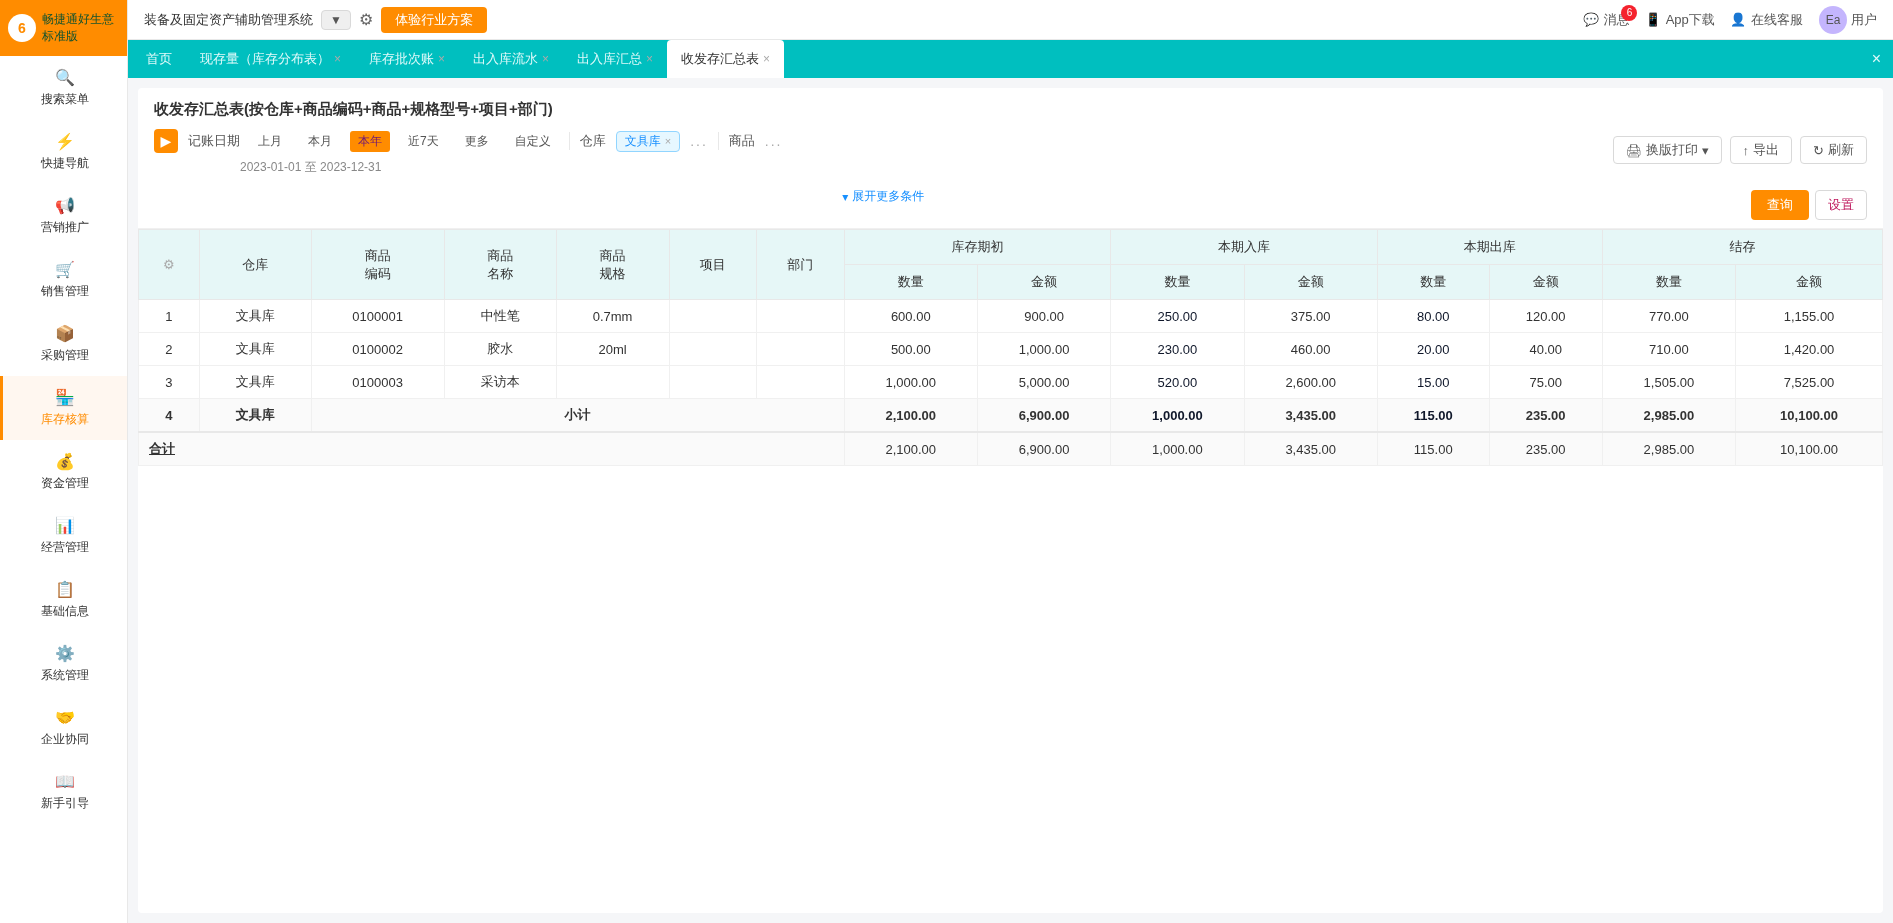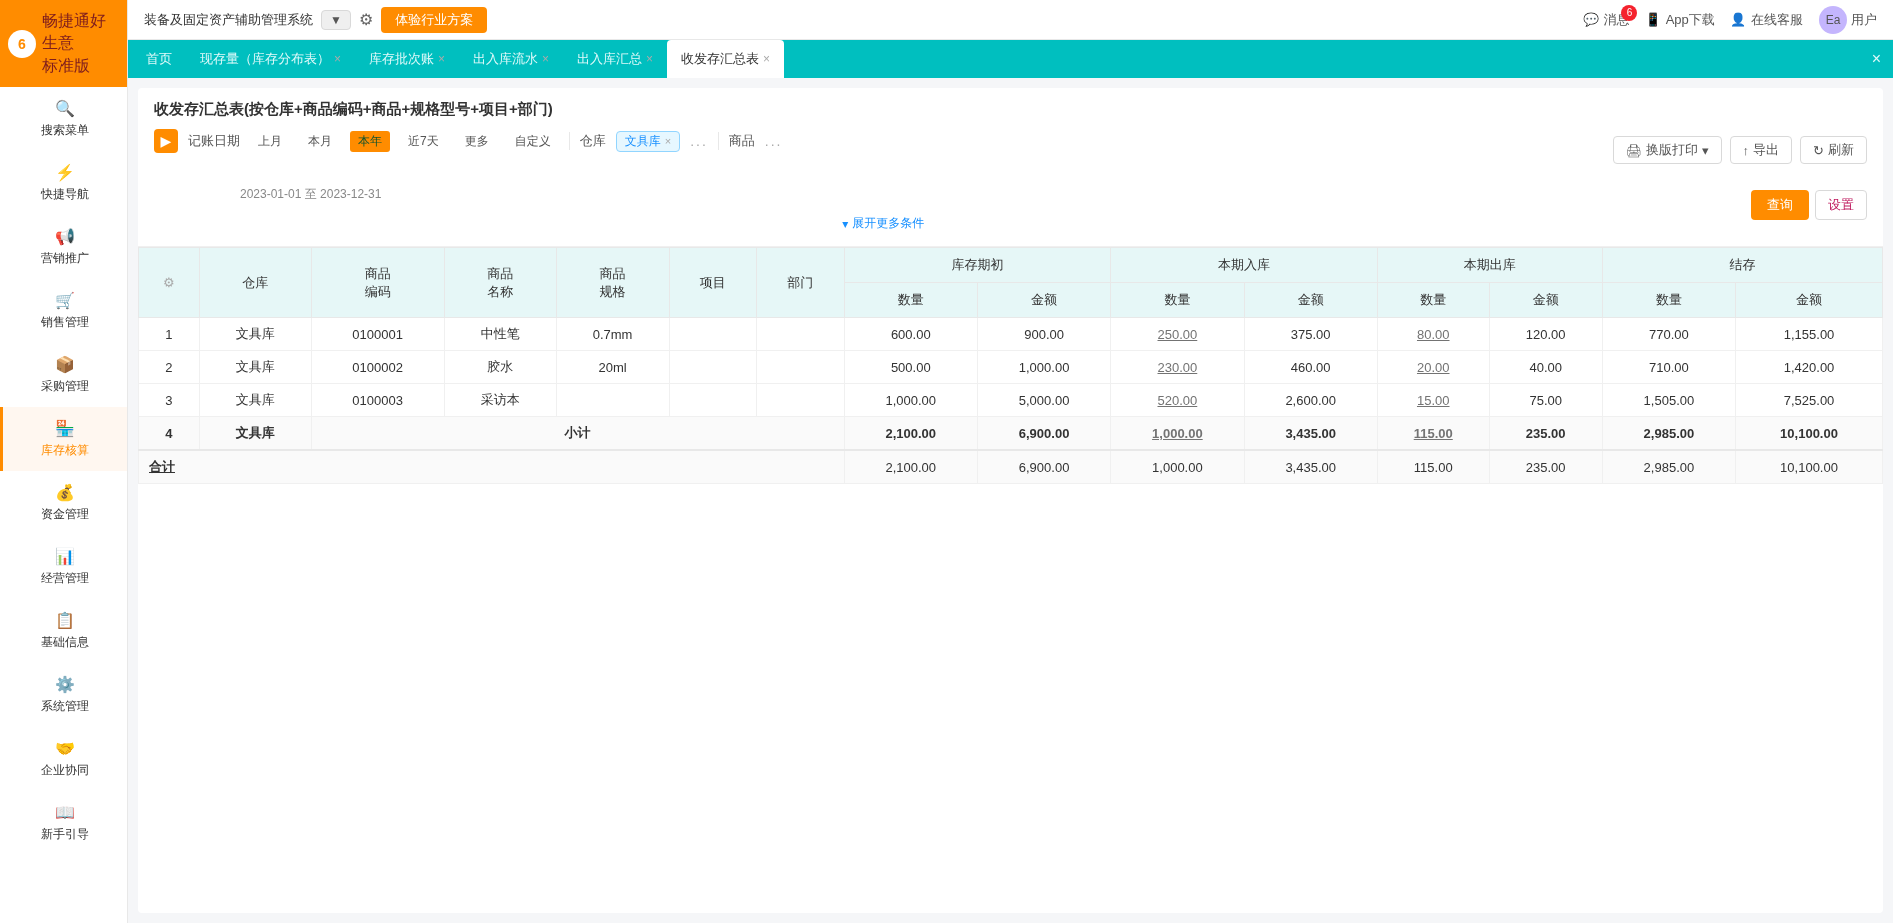--- a/index.html
+++ b/index.html
@@ -2,21 +2,21 @@
 <html><head>
   <meta charset="utf-8">
   <style>
     * { box-sizing: border-box; margin: 0; padding: 0; }
     body { font-family: 'Microsoft YaHei', Arial, sans-serif; font-size: 13px; background: #f0f2f5; display: flex; height: 923px; overflow: hidden; }
 
     
     .sidebar { width: 128px; background: #fff; display: flex; flex-direction: column; border-right: 1px solid #e8e8e8; flex-shrink: 0; }
     .sidebar-logo { background: #ff8c00; padding: 10px 8px; display: flex; align-items: center; gap: 6px; min-height: 56px; }
     .sidebar-logo-icon { width: 28px; height: 28px; background: #fff; border-radius: 50%; display: flex; align-items: center; justify-content: center; font-weight: bold; color: #ff8c00; font-size: 14px; flex-shrink: 0; }
-    .sidebar-logo-text { color: #7f1d1d; font-size: 16px; line-height: 1.4; }
+    .sidebar-logo-text { color: #14532d; font-size: 12px; line-height: 1.4; }
     .sidebar-nav { flex: 1; overflow-y: auto; }
     .sidebar-item { display: flex; flex-direction: column; align-items: center; padding: 12px 8px; cursor: pointer; color: #333; gap: 4px; border-left: 3px solid transparent; }
     .sidebar-item.active { background: #fff7f0; color: #ff8c00; border-left-color: #ff8c00; }
     .sidebar-item-icon { font-size: 16px; }
     .sidebar-item-label { font-size: 12px; text-align: center; }
 
     
     .main { flex: 1; display: flex; flex-direction: column; overflow: hidden; }
 
     
@@ -42,37 +42,37 @@
     .content { flex: 1; background: #f5f6f8; overflow-y: auto; padding: 0; display: flex; flex-direction: column; }
     .page { background: #fff; margin: 10px; border-radius: 4px; flex: 1; display: flex; flex-direction: column; }
 
     
     .page-header { padding: 12px 16px 8px; border-bottom: 1px solid #f0f0f0; }
     .page-title { font-size: 15px; font-weight: bold; color: #333; margin-bottom: 10px; }
     .filter-row { display: flex; align-items: center; gap: 10px; flex-wrap: wrap; margin-bottom: 6px; }
     .filter-toggle { width: 24px; height: 24px; background: #ff8c00; color: #fff; border-radius: 4px; display: flex; align-items: center; justify-content: center; cursor: pointer; font-size: 14px; }
     .filter-label { color: #555; font-size: 13px; white-space: nowrap; }
     .date-btn { padding: 2px 8px; font-size: 12px; color: #555; cursor: pointer; border-radius: 3px; }
-    .date-btn.active { background: #ff8c00; color: #14532d; }
-    .date-range { color: #888; font-size: 12px; margin-top: 27px; }
+    .date-btn.active { background: #ff8c00; color: #701a75; }
+    .date-range { color: #888; font-size: 12px; }
     .filter-separator { width: 1px; height: 18px; background: #e8e8e8; }
     .warehouse-tag { display: flex; align-items: center; gap: 4px; background: #e6f7ff; border: 1px solid #91d5ff; border-radius: 4px; padding: 1px 8px; font-size: 12px; color: #1890ff; }
     .warehouse-tag-close { cursor: pointer; color: #aaa; font-size: 11px; }
     .filter-dots { color: #aaa; font-size: 14px; cursor: pointer; letter-spacing: 2px; }
     .expand-btn { display: flex; align-items: center; gap: 4px; color: #1890ff; font-size: 12px; cursor: pointer; margin: 6px auto; }
     .action-btn { display: flex; align-items: center; gap: 4px; padding: 4px 12px; border: 1px solid #d9d9d9; border-radius: 4px; background: #fff; font-size: 13px; color: #555; cursor: pointer; }
 
     
     .table-wrap { flex: 1; overflow-x: auto; overflow-y: auto; }
     table { width: 100%; border-collapse: collapse; font-size: 13px; }
     thead tr { background: #e6f7f7; }
     th { padding: 8px 10px; text-align: center; color: #333; font-weight: normal; border: 1px solid #e8e8e8; white-space: nowrap; }
     td { padding: 7px 10px; text-align: center; border: 1px solid #f0f0f0; color: #333; white-space: nowrap; }
     tbody tr.subtotal { background: #fafafa; font-weight: bold; }
-    .num-link { color: #737373; text-decoration: underline; cursor: pointer; }
+    .num-link { color: #0f172a; cursor: pointer; }
     .settings-icon { color: #aaa; cursor: pointer; }
     .query-btn { background: #ff8c00; color: #fff; border: none; border-radius: 4px; padding: 5px 16px; font-size: 13px; cursor: pointer; }
     .set-btn { background: #fff; color: #be185d; border: 1px solid #d9d9d9; border-radius: 4px; padding: 5px 12px; font-size: 13px; cursor: pointer; }
 
     .header-with-actions { display: flex; align-items: flex-start; justify-content: space-between; }
     .filter-area { flex: 1; }
     .right-actions { display: flex; flex-direction: column; align-items: flex-end; gap: 6px; padding-top: 0; }
   </style>
 </head>
 <body>

